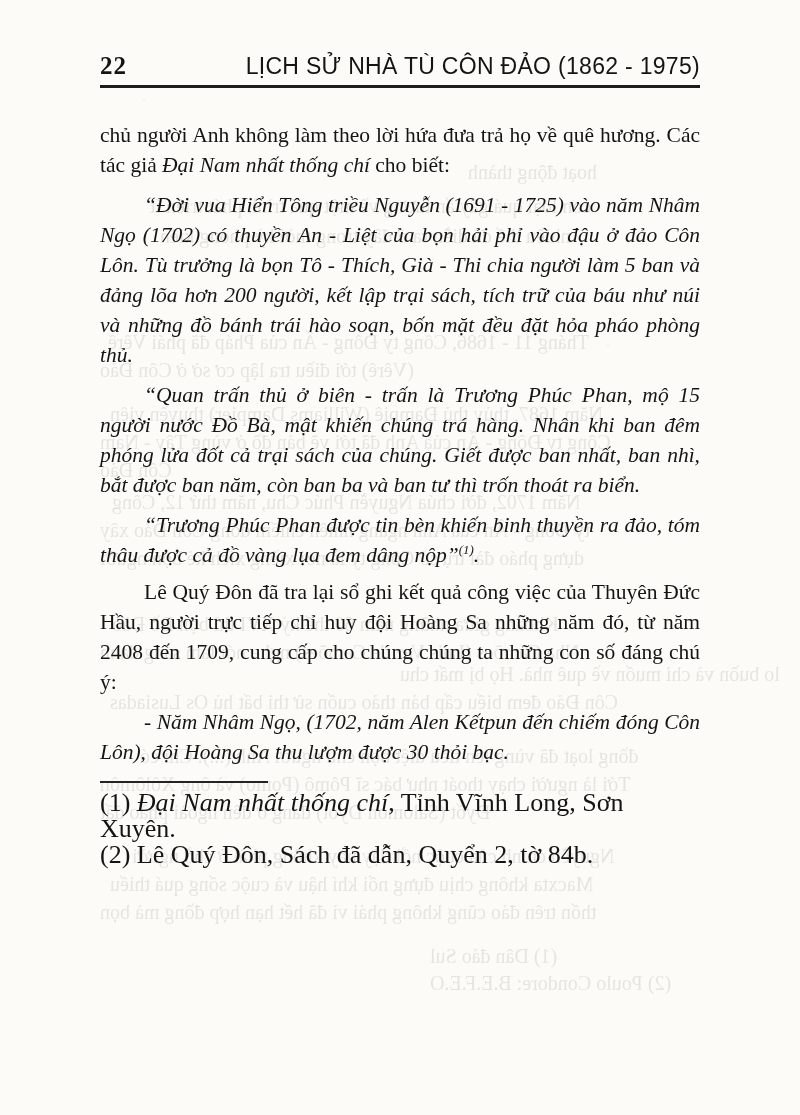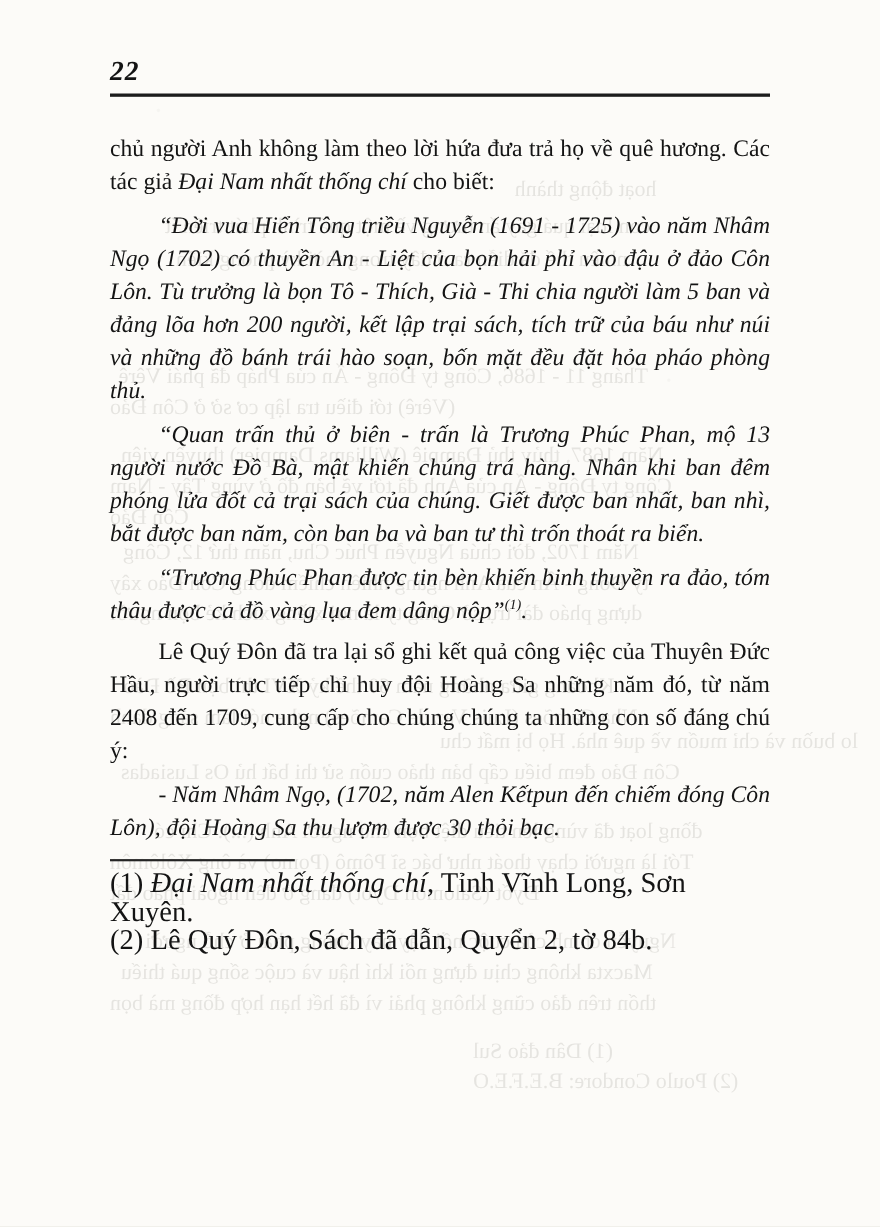--- a/index.html
+++ b/index.html
@@ -33,21 +33,21 @@
     color:#8f8d85;
     opacity:.20;
     filter:blur(.5px);
     font-family:"Liberation Serif", serif;
   }
 
   .content { position:relative; z-index:1; }
 
   .page-header {
     margin:52px 100px 0 100px;
-    display:flex; justify-content:space-between; align-items:center;font-style:italic;
+    display:flex; justify-content:space-between; align-items:center;
   }
   .page-number {
     font-family:"Liberation Serif", serif;
     font-weight:bold; font-size:25px; letter-spacing:1px;
   }
   .running-title {
     font-family:"Liberation Sans", sans-serif;
     font-size:23px; letter-spacing:.3px; white-space:nowrap;
   }
   .header-rule {
@@ -106,28 +106,29 @@
       <span class="bleed-line" style="top: 872px; left: 110px;">Macxta không chịu đựng nổi khí hậu và cuộc sống quá thiếu</span>
       <span class="bleed-line" style="top: 900px; left: 100px;">thốn trên đảo cũng không phải vì đã hết hạn hợp đồng mà bọn</span>
       <span class="bleed-line" style="top: 944px; left: 430px;">(1) Dân đảo Sul</span>
       <span class="bleed-line" style="top: 971px; left: 430px;">(2) Poulo Condore: B.E.F.E.O</span>
     </div>
 
   <div class="content">
 
     <header class="page-header">
       <span class="page-number">22</span>
+      <span class="running-title">LỊCH SỬ NHÀ TÙ CÔN ĐẢO (1862 - 1975)</span>
     </header>
 
     <div class="header-rule"></div>
 
     <main class="body-text">
         <p class="no-indent"><span>chủ người Anh không làm theo lời hứa đưa trả họ về quê hương. Các tác giả </span><em>Đại Nam nhất thống chí</em><span> cho biết:</span></p>
         <p class="italic"><span>“Đời vua Hiển Tông triều Nguyễn (1691 - 1725) vào năm Nhâm Ngọ (1702) có thuyền An - Liệt của bọn hải phỉ vào đậu ở đảo Côn Lôn. Tù trưởng là bọn Tô - Thích, Già - Thi chia người làm 5 ban và đảng lõa hơn 200 người, kết lập trại sách, tích trữ của báu như núi và những đồ bánh trái hào soạn, bốn mặt đều đặt hỏa pháo phòng thủ.</span></p>
-        <p class="italic"><span>“Quan trấn thủ ở biên - trấn là Trương Phúc Phan, mộ 13 người nước Đồ Bà, mật khiến chúng trá hàng. Nhân khi ban đêm phóng lửa đốt cả trại sách của chúng. Giết được ban nhất, ban nhì, bắt được ban năm, còn ban ba và ban tư thì trốn thoát ra biển.</span></p>
+        <p class="italic"><span>“Quan trấn thủ ở biên - trấn là Trương Phúc Phan, mộ 15 người nước Đồ Bà, mật khiến chúng trá hàng. Nhân khi ban đêm phóng lửa đốt cả trại sách của chúng. Giết được ban nhất, ban nhì, bắt được ban năm, còn ban ba và ban tư thì trốn thoát ra biển.</span></p>
         <p class="italic"><span>“Trương Phúc Phan được tin bèn khiến binh thuyền ra đảo, tóm thâu được cả đồ vàng lụa đem dâng nộp”</span><sup class="fn-ref">(1)</sup><span>.</span></p>
         <p><span>Lê Quý Đôn đã tra lại sổ ghi kết quả công việc của Thuyên Đức Hầu, người trực tiếp chỉ huy đội Hoàng Sa những năm đó, từ năm 2408 đến 1709, cung cấp cho chúng chúng ta những con số đáng chú ý:</span></p>
         <p class="italic"><span>- Năm Nhâm Ngọ, (1702, năm Alen Kếtpun đến chiếm đóng Côn Lôn), đội Hoàng Sa thu lượm được 30 thỏi bạc.</span></p>
       </main>
 
     <div class="footnote-sep"></div>
 
     <div class="footnotes">
         <div class="fn"><span>(1) </span><em>Đại Nam nhất thống chí</em><span>, Tỉnh Vĩnh Long, Sơn Xuyên.</span></div>
         <div class="fn"><span>(2) Lê Quý Đôn, Sách đã dẫn, Quyển 2, tờ 84b.</span></div>

